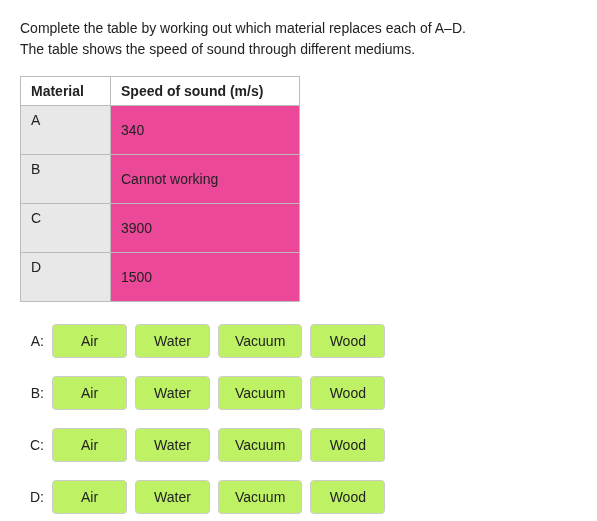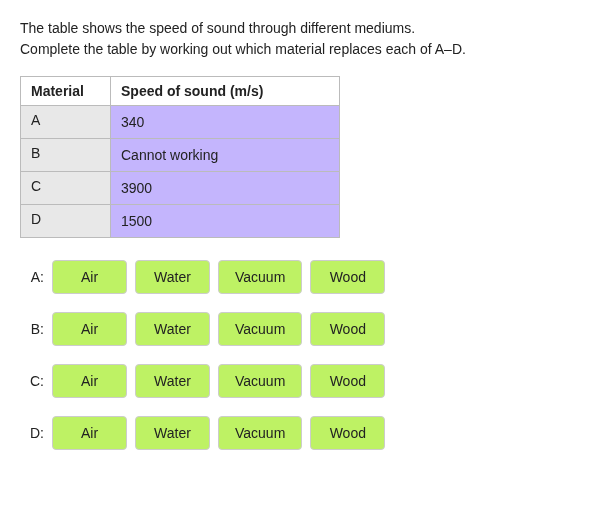--- a/index.html
+++ b/index.html
@@ -21,21 +21,21 @@
     .intro-text {
       margin-bottom: 16px;
       line-height: 1.5;
       font-size: 14px;
       color: #222;
     }
 
     .table-wrapper {
       border: 1px solid #bbb;
       border-bottom: none;
-      width: 320px;
+      width: 280px;
       margin-bottom: 22px;
     }
 
     .table-header-row {
       display: flex;
       background: #fff;
       border-bottom: 1px solid #bbb;
     }
 
     .table-header-row .col-material {
@@ -59,22 +59,22 @@
     .table-data-row .col-material {
       width: 90px;
       padding: 6px 10px;
       border-right: 1px solid #bbb;
       background: #e8e8e8;
       font-weight: normal;
     }
 
     .table-data-row .col-speed {
       flex: 1;
-      padding: 8px 10px;
-      background: #c4b5fd;
+      padding: 16px 10px;
+      background: #ec4899;
     }
 
     .answer-section {
       display: flex;
       flex-direction: column;
       gap: 18px;
       margin-top: 4px;
     }
 
     .answer-row {
@@ -100,22 +100,22 @@
       cursor: pointer;
       min-width: 75px;
       text-align: center;
       color: #222;
     }
   </style>
 </head>
 <body>
 
 <div class="intro-text">
+  <div>Complete the table by working out which material replaces each of A–D.</div>
   <div>The table shows the speed of sound through different mediums.</div>
-  <div>Complete the table by working out which material replaces each of A–D.</div>
 </div>
 
 <div class="table-wrapper">
   <div class="table-header-row">
     <div class="col-material">Material</div>
     <div class="col-speed">Speed of sound (m/s)</div>
   </div>
 
   <div id="table-rows">
       <div class="table-data-row">

